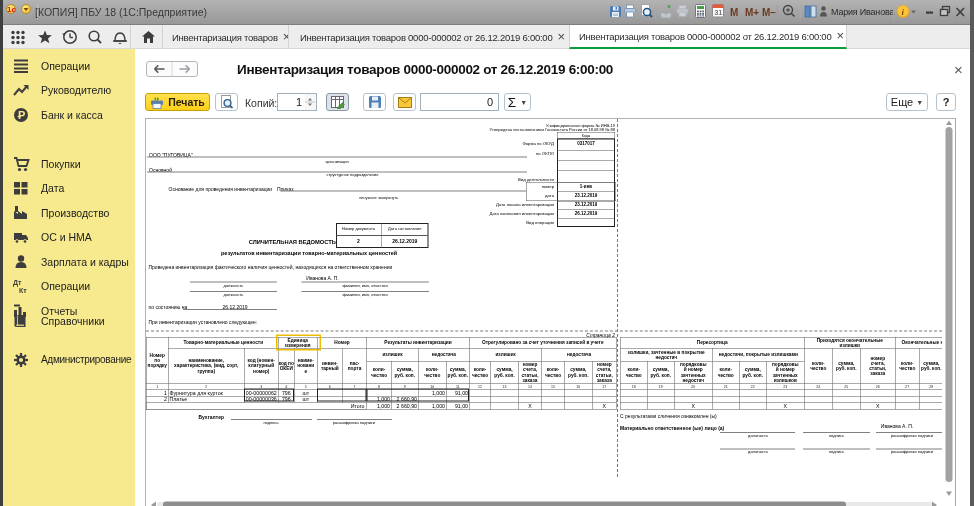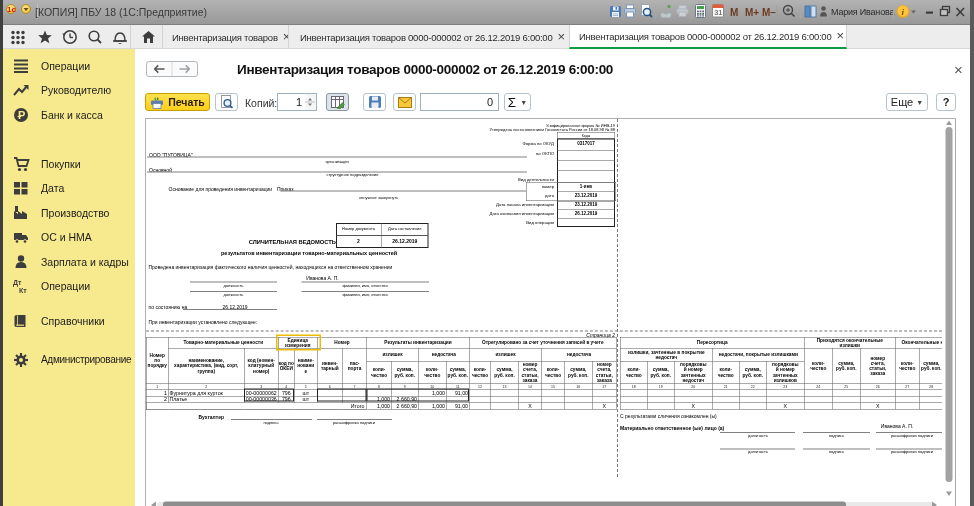--- a/index.html
+++ b/index.html
@@ -268,20 +268,31 @@
           <path d="M2.5 14 q0 -6 5.5 -6 q5.5 0 5.5 6z" fill="#3d3d3d"></path>
         </svg></div>
       <div class="mit">Зарплата и кадры</div>
     </div>
   <div class="mi" style="top:225px;">
       <div class="mic"><svg width="17" height="16">
           <text x="0" y="7" font-size="7" font-weight="bold" fill="#3d3d3d" font-family="Liberation Sans">Дт</text>
           <text x="6" y="15" font-size="7" font-weight="bold" fill="#3d3d3d" font-family="Liberation Sans">Кт</text>
         </svg></div>
       <div class="mit">Операции</div>
+    </div>
+  <div class="mi" style="top:250px;">
+      <div class="mic"><svg width="17" height="16">
+          <g fill="#3d3d3d">
+            <rect x="1" y="7" width="3" height="7"></rect>
+            <rect x="5.5" y="4" width="3" height="10"></rect>
+            <rect x="10" y="9" width="3" height="5"></rect>
+            <rect x="1" y="1.5" width="6" height="2"></rect>
+          </g>
+        </svg></div>
+      <div class="mit">Отчеты</div>
     </div>
   <div class="mi" style="top:260px;">
       <div class="mic"><svg width="17" height="16">
           <path d="M4 2 h8.5 v12 h-8.5 q-2.5 0 -2.5 -1.5 v-9 q0 -1.5 2.5 -1.5z" fill="#3d3d3d"></path>
           <line x1="3.2" y1="12.2" x2="11" y2="12.2" stroke="#f2e088" stroke-width="1.2"></line>
           <line x1="4.5" y1="2.5" x2="4.5" y2="12" stroke="#f2e088" stroke-width="0.8"></line>
         </svg></div>
       <div class="mit">Справочники</div>
     </div>
   <div class="mi" style="top:299px;">

